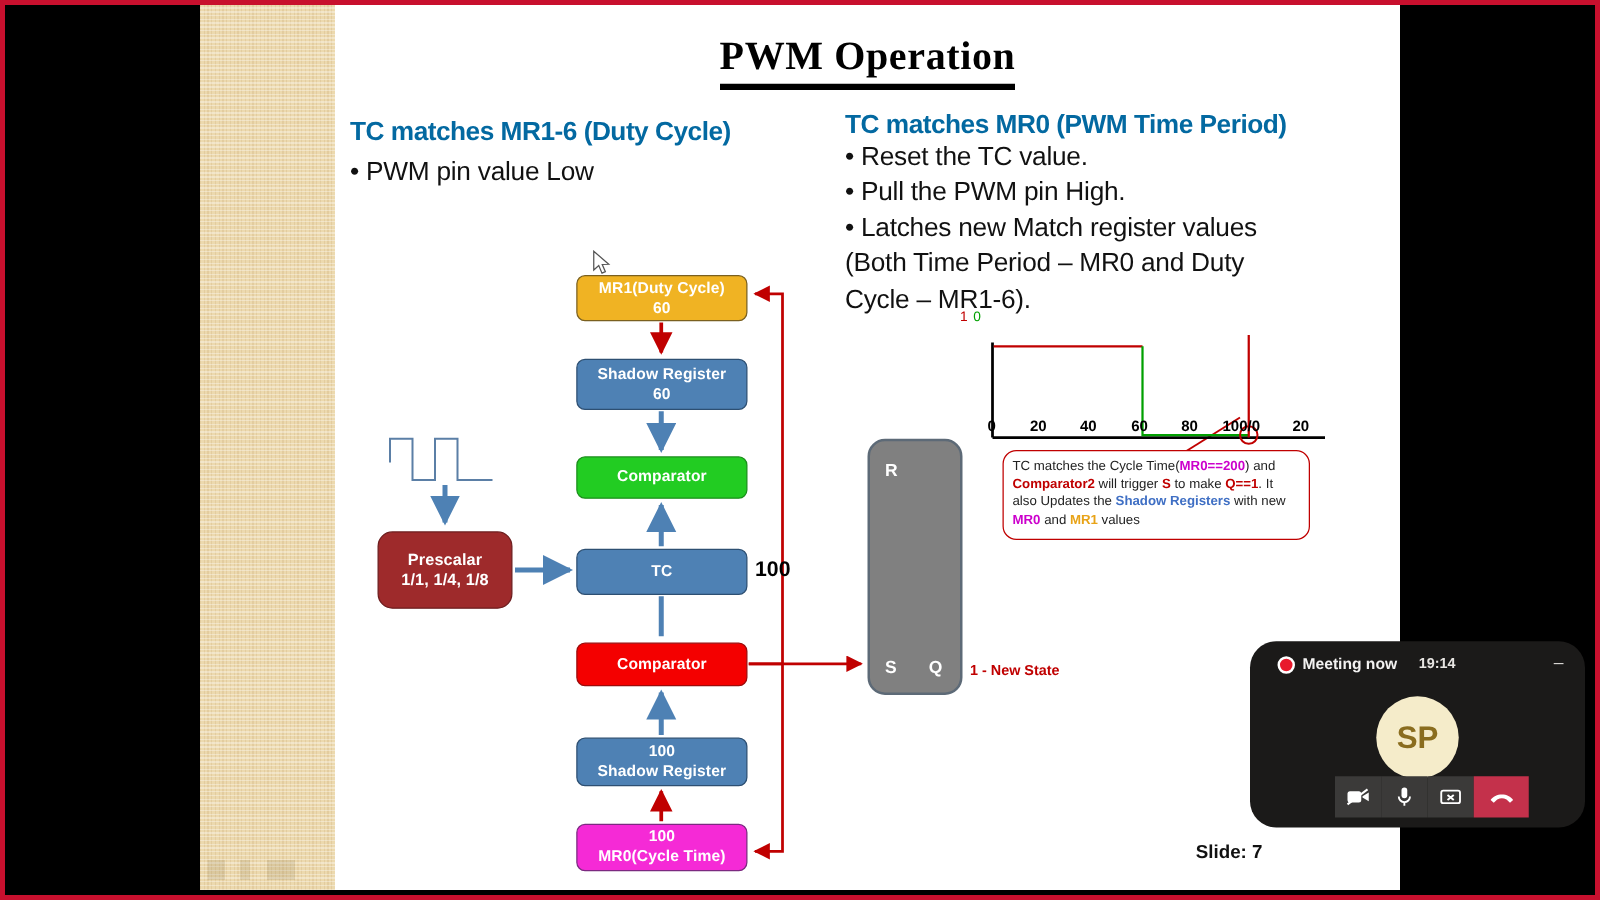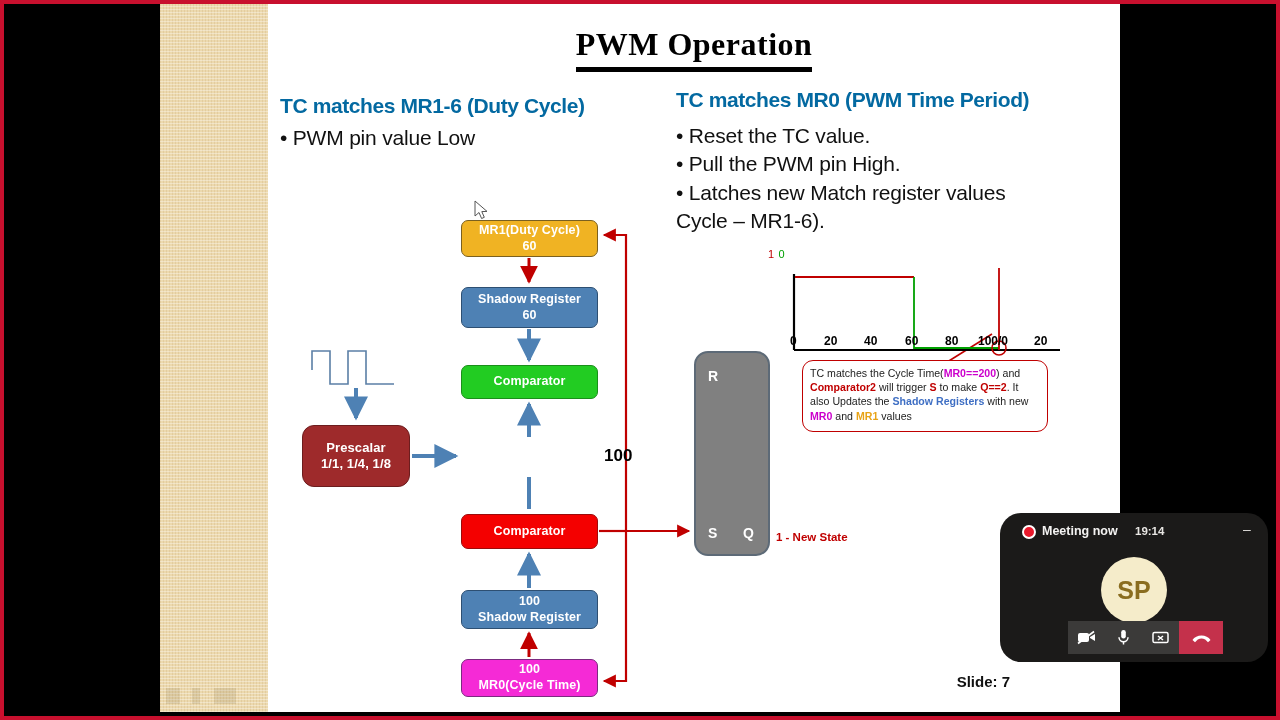--- a/index.html
+++ b/index.html
@@ -115,23 +115,24 @@
       <span class="tx">PWM Operation</span>
     </div>
 
     <div class="col-left">
       <div class="hdr">TC matches MR1-6 (Duty Cycle)</div>
       <div class="bul" style="margin-top:6px">• PWM pin value Low</div>
     </div>
 
     <div class="col-right">
       <div class="hdr">TC matches MR0 (PWM Time Period)</div>
-      <div class="bul" style="margin-top:10px">• Reset the TC value.</div>
+      <div class="bul" style="margin-top:0">• Reset the TC value.</div>
       <div class="bul">• Pull the PWM pin High.</div>
       <div class="bul">• Latches new Match register values</div>
+      <div class="bul">(Both Time Period – MR0 and Duty</div>
       <div class="bul">Cycle – MR1-6).</div>
     </div>
 
     <svg class="wires" viewBox="0 0 852 708">
       <defs>
         <marker id="ahB" markerWidth="7" markerHeight="7" refX="5.4" refY="3" orient="auto">
           <path d="M0,0 L6,3 L0,6 z" fill="#4e81b4"></path>
         </marker>
         <marker id="ahR" markerWidth="7" markerHeight="7" refX="5.4" refY="3" orient="auto">
           <path d="M0,0 L6,3 L0,6 z" fill="#c00000"></path>
@@ -167,20 +168,23 @@
     <div class="box b-mr1">
       <span>MR1(Duty Cycle)</span>
       <span>60</span>
     </div>
     <div class="box b-shadow1">
       <span>Shadow Register</span>
       <span>60</span>
     </div>
     <div class="box b-comp-g">
       <span>Comparator</span>
+    </div>
+    <div class="box b-tc">
+      <span>TC</span>
     </div>
     <div class="box b-comp-r">
       <span>Comparator</span>
     </div>
     <div class="box b-shadow2">
       <span>100</span>
       <span>Shadow Register</span>
     </div>
     <div class="box b-mr0">
       <span>100</span>
@@ -219,21 +223,21 @@
       <span class="ax-lbl" style="left:56px;top:90px">20</span>
       <span class="ax-lbl" style="left:96px;top:90px">40</span>
       <span class="ax-lbl" style="left:137px;top:90px">60</span>
       <span class="ax-lbl" style="left:177px;top:90px">80</span>
       <span class="ax-lbl" style="left:210px;top:90px">100/0</span>
       <span class="ax-lbl" style="left:266px;top:90px">20</span>
     </div>
 
     <div class="note">
       <div><span class="n">TC matches the Cycle Time(</span><span class="c-mag">MR0==200</span><span class="n">) and</span></div>
-      <div><span class="c-red">Comparator2</span><span class="n"> will trigger </span><span class="c-red">S</span><span class="n"> to make </span><span class="c-red">Q==2</span><span class="n">. It</span></div>
+      <div><span class="c-red">Comparator2</span><span class="n"> will trigger </span><span class="c-red">S</span><span class="n"> to make </span><span class="c-red">Q==1</span><span class="n">. It</span></div>
       <div><span class="n">also Updates the </span><span class="c-blue">Shadow Registers</span><span class="n"> with new</span></div>
       <div><span class="c-mag">MR0</span><span class="n"> and </span><span class="c-amber">MR1</span><span class="n"> values</span></div>
     </div>
 
     <div class="slide-num">Slide: 7</div>
 
     <svg style="position:absolute;left:206px;top:196px" width="16" height="22" viewBox="0 0 16 22">
       <path d="M1,1 L1,16 L5,12.5 L7.6,18.5 L10.3,17.3 L7.8,11.6 L13,11.4 Z" fill="#fff" stroke="#555" stroke-width="1"></path>
     </svg>
   </div>

